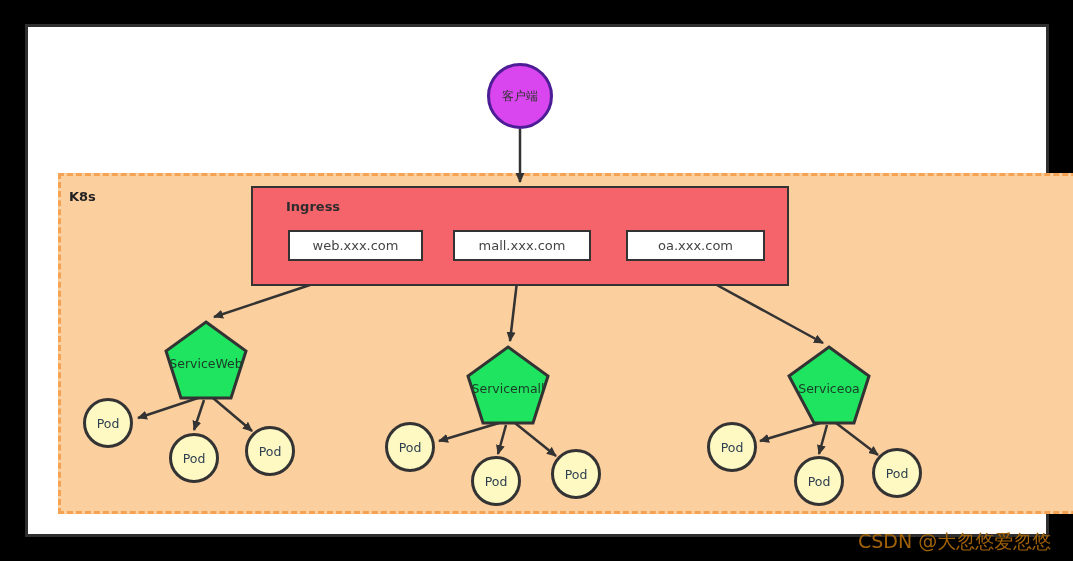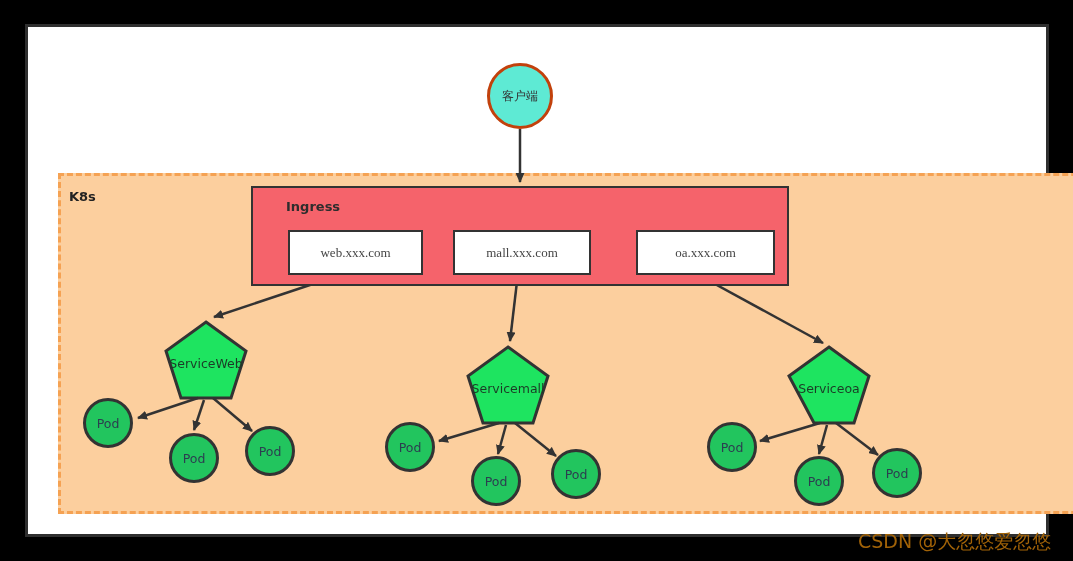--- a/index.html
+++ b/index.html
@@ -28,59 +28,59 @@
   
   svg.overlay {
     position: absolute; left: 0; top: 0;
     width: 1018px; height: 507px; z-index: 2;
   }
 
   
   .client-circle {
     position: absolute; left: 459px; top: 36px;
     width: 66px; height: 66px; border-radius: 50%;
-    background: #5eead4; border: 3px solid #c2410c;
+    background: #d946ef; border: 3px solid #4c1d95;
     display: flex; align-items: center; justify-content: center;
     font-size: 12px; color: #333; z-index: 3;
   }
 
   
   .ingress-box {
     position: absolute; left: 223px; top: 159px;
     width: 538px; height: 100px;
     background: #f5636b; border: 2px solid #333; z-index: 3; padding-left: 30px;
   }
   .ingress-label {
     position: absolute; left: 33px; top: 11px;
     font-size: 13px; font-weight: bold; color: #2d2d2d;
   }
   .host-box {
-    position: absolute; top: 42px; height: 45px;
+    position: absolute; top: 42px; height: 31px;
     background: #ffffff; border: 2px solid #333;
     display: flex; align-items: center; justify-content: center;
-    font-size: 13px; color: #444; font-family: Liberation Serif, serif;
+    font-size: 13px; color: #444;
   }
   .host-web  { left: 35px;  width: 135px; }
   .host-mall { left: 200px; width: 138px; }
-  .host-oa   { left: 383px; width: 139px; text-align: center; }
+  .host-oa   { left: 373px; width: 139px; text-align: center; }
 
   
   .service-label {
     position: absolute; width: 90px; height: 40px; z-index: 4;
     display: flex; flex-direction: row; align-items: center; justify-content: center;
     font-size: 12.5px; color: #1c3b26; line-height: 1.25; text-align: center;
   }
   .svc-web  { left: 133px; top: 317px; }
   .svc-mall { left: 435px; top: 342px; }
   .svc-oa   { left: 756px; top: 342px; }
 
   
   .pod {
     position: absolute; width: 50px; height: 50px; border-radius: 50%;
-    background: #22c55e; border: 3px solid #333;
+    background: #fef9c3; border: 3px solid #333;
     display: flex; align-items: center; justify-content: center;
     font-size: 12.5px; color: #2c3e50; z-index: 3;
   }
 
   
   .wm-brand {
     position: absolute; left: 858px; top: 529px;
     font-size: 19px; color: #a16207; z-index: 10; white-space: nowrap;
   }
   .wm-overlay {

